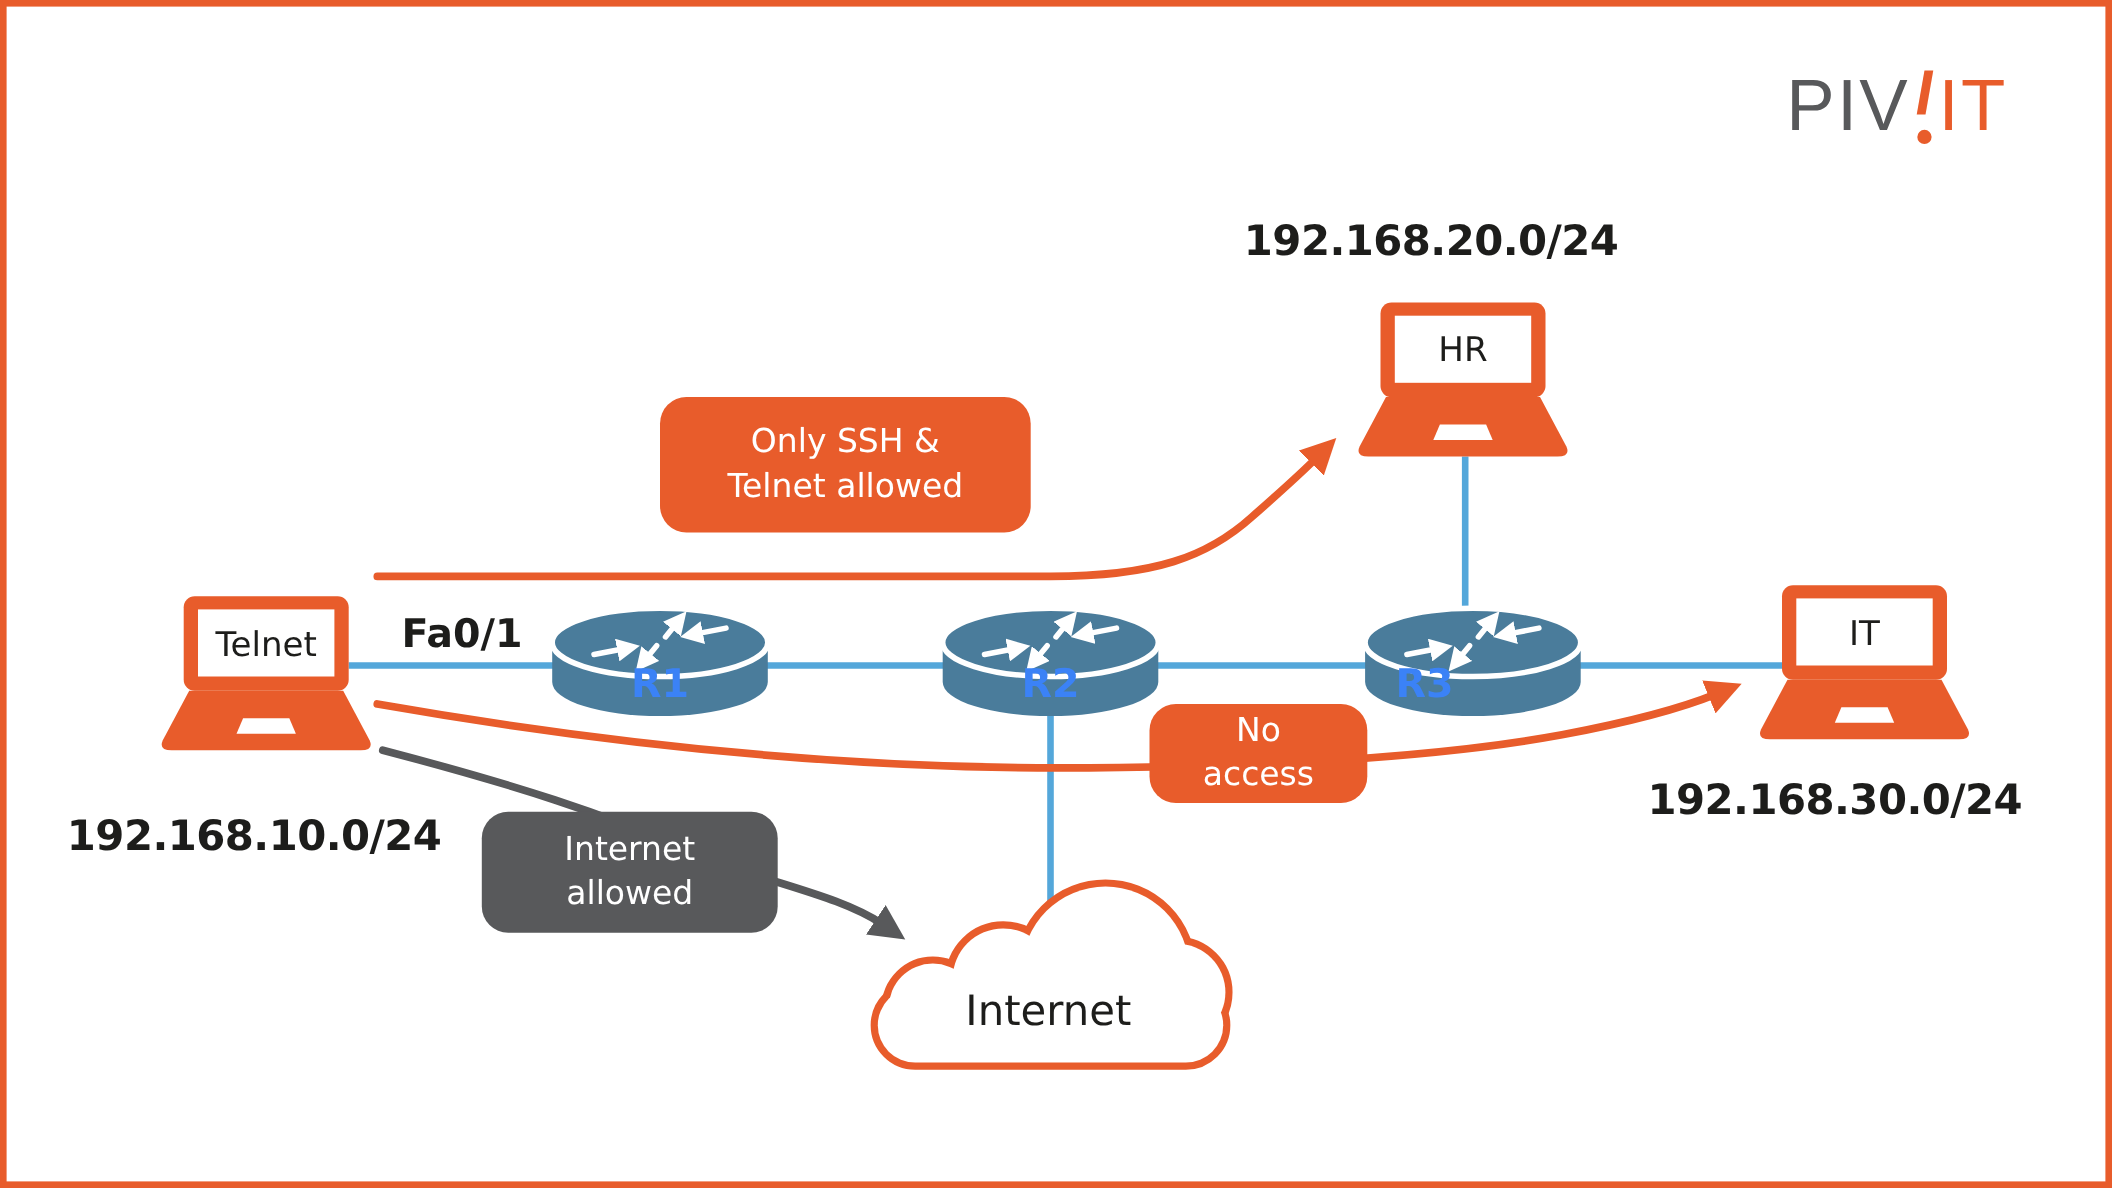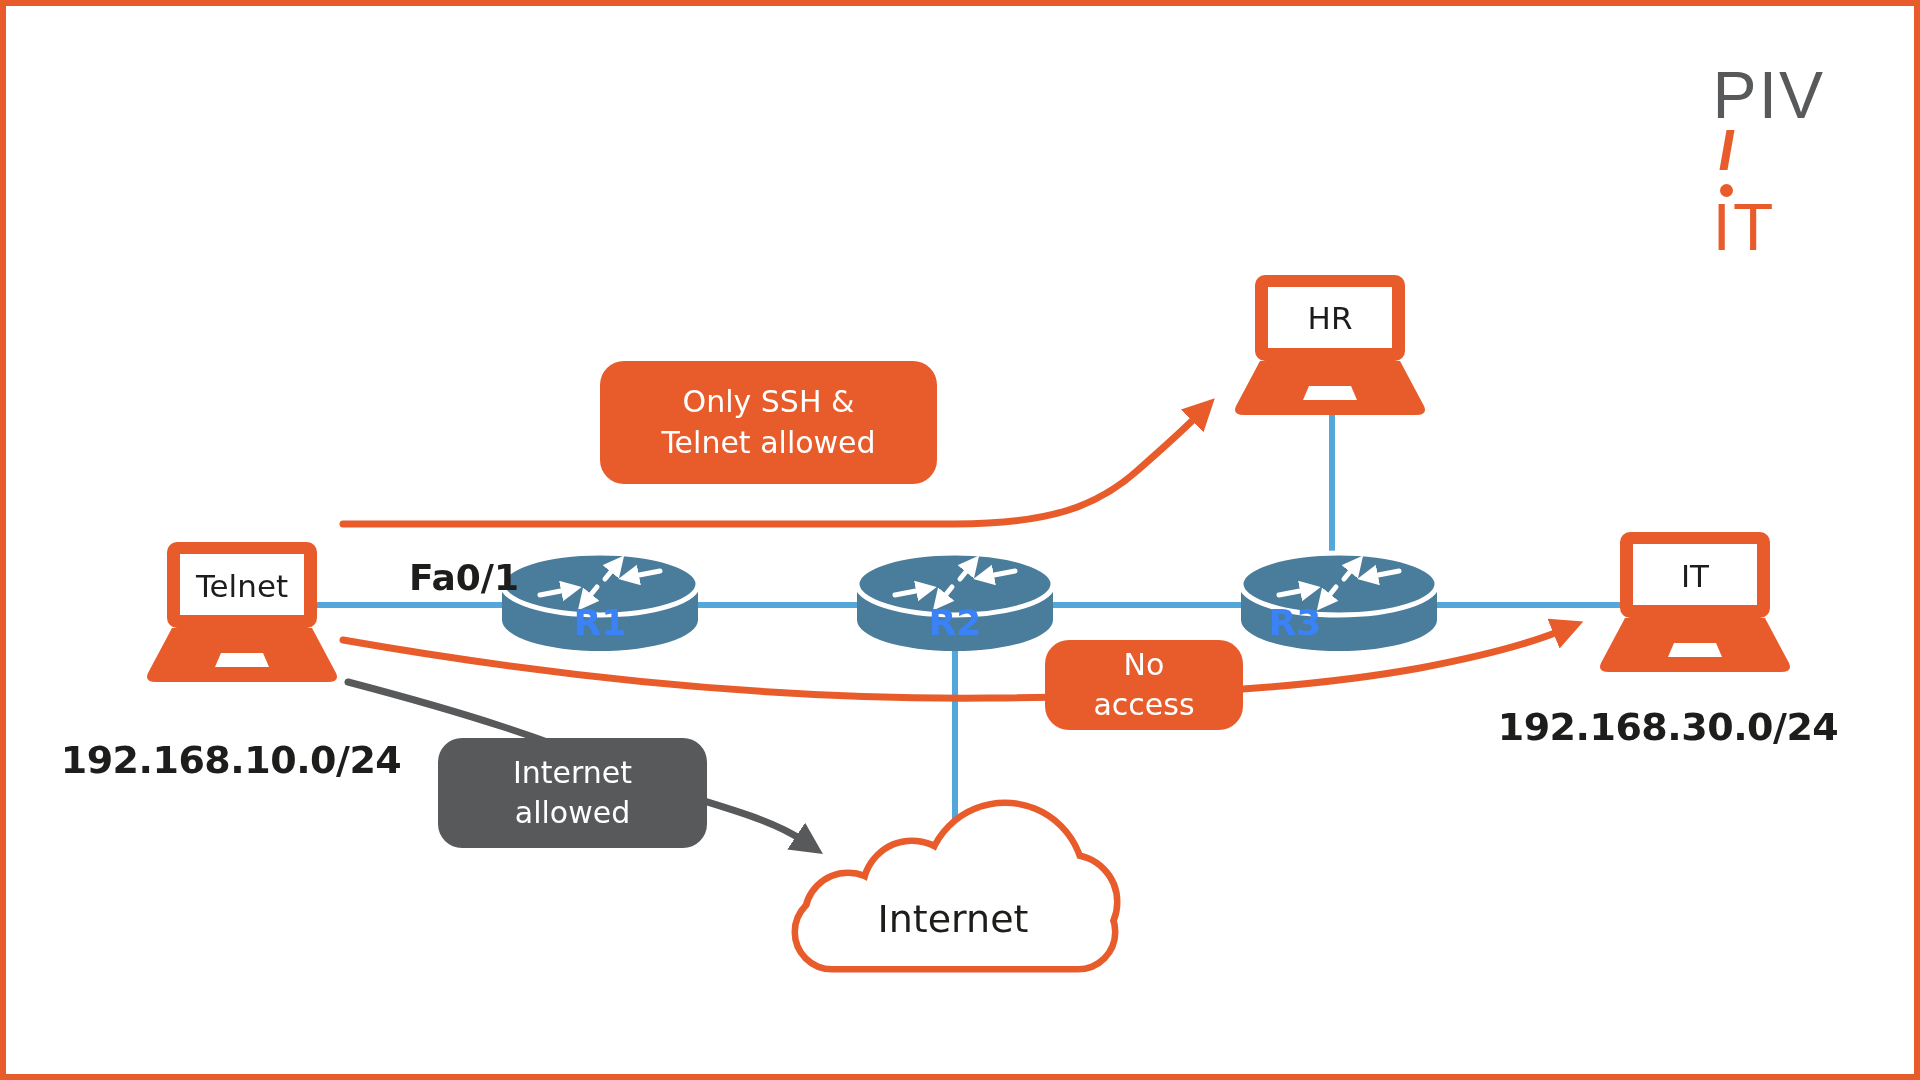--- a/index.html
+++ b/index.html
@@ -21,36 +21,36 @@
   .f-blue{fill:var(--router_blue,#4A7C9B);}
   .s-white{stroke:#fff;}
   .s-blue{stroke:var(--link_blue,#54A7DA);}
   .s-orange{stroke:var(--orange,#E85C2B);}
   .s-gray{stroke:var(--gray,#58595B);}
   .lbl{
     position:absolute;transform:translate(-50%,-50%);white-space:nowrap;z-index:3;
     color:var(--ink,#1D1D1B);
   }
   .subnet{font-size:38px;font-weight:bold;letter-spacing:-0.5px;}
-  .iface{font-size:36px;font-weight:bold;margin-left:44px;}
+  .iface{font-size:36px;font-weight:bold;}
   .devlbl{font-size:31px;font-weight:normal;}
   .rtrlbl{color:#3b82f6;font-size:36px;font-weight:bold;}
   .cloudlbl{font-size:38px;font-weight:normal;}
   .callout{
     position:absolute;z-index:2;border-radius:24px;color:#fff;
     display:flex;align-items:center;justify-content:center;text-align:center;
     font-size:30px;line-height:1.35;white-space:pre-line;
   }
   .callout.orange{background:var(--orange,#E85C2B);}
   .callout.gray{background:var(--gray,#58595B);}
   
   .logo{
     position:absolute;top:62px;right:95px;z-index:3;
     font-family:"Liberation Sans",sans-serif;font-size:66px;font-weight:normal;
-    letter-spacing:2px;display:flex;align-items:flex-start;line-height:1;flex-direction:column;
+    letter-spacing:2px;display:flex;align-items:flex-start;line-height:1;
   }
   .logo .gray-part{color:var(--gray,#58595B);}
   .logo .orange-part{color:var(--orange,#E85C2B);}
   .logo .excl{position:relative;display:inline-block;width:22px;height:66px;margin:0 2px;}
   .logo .excl .bar{
     position:absolute;left:8px;top:2px;width:8px;height:40px;
     background:var(--orange,#E85C2B);transform:skewX(-10deg);
   }
   .logo .excl .dot{
     position:absolute;left:5px;top:56px;width:13px;height:13px;border-radius:50%;
@@ -138,20 +138,21 @@
   <div class="callout orange" style="left:1045px;top:640px;width:198px;height:90px;">
     <span>No
 access</span>
   </div>
   <div class="callout gray" style="left:438px;top:738px;width:269px;height:110px;">
     <span>Internet
 allowed</span>
   </div>
 
   <div class="lbl subnet" style="left:231px;top:760px;">192.168.10.0/24</div>
+  <div class="lbl subnet" style="left:1301px;top:219px;">192.168.20.0/24</div>
   <div class="lbl subnet" style="left:1668px;top:727px;">192.168.30.0/24</div>
 
   <div class="lbl iface" style="left:420px;top:577px;">Fa0/1</div>
 
   <div class="lbl devlbl" style="left:242px;top:586px;">Telnet</div>
   <div class="lbl devlbl" style="left:1330px;top:318px;">HR</div>
   <div class="lbl devlbl" style="left:1695px;top:576px;">IT</div>
 
   <div class="lbl rtrlbl" style="left:600px;top:622px;">R1</div>
   <div class="lbl rtrlbl" style="left:955px;top:622px;">R2</div>

